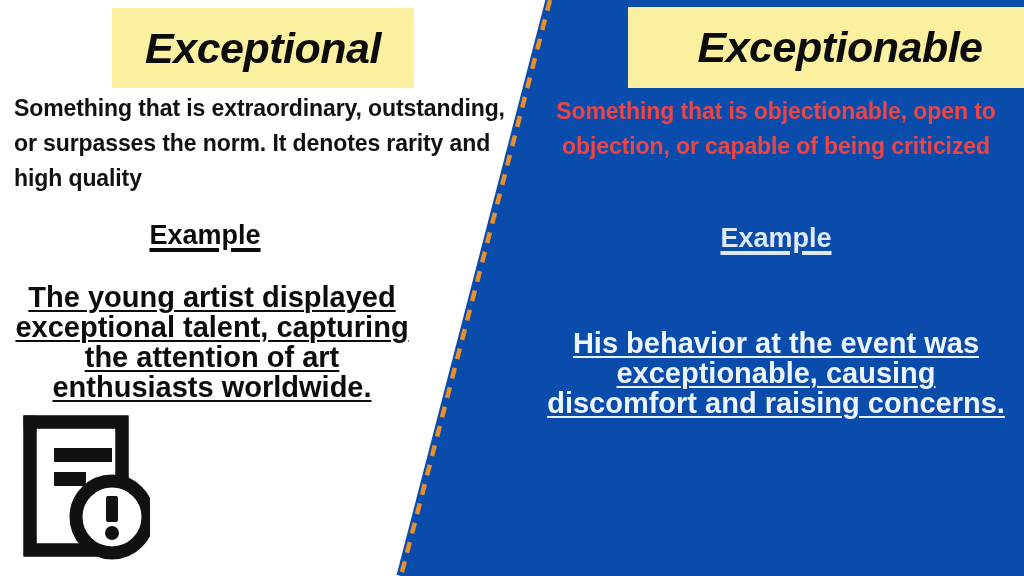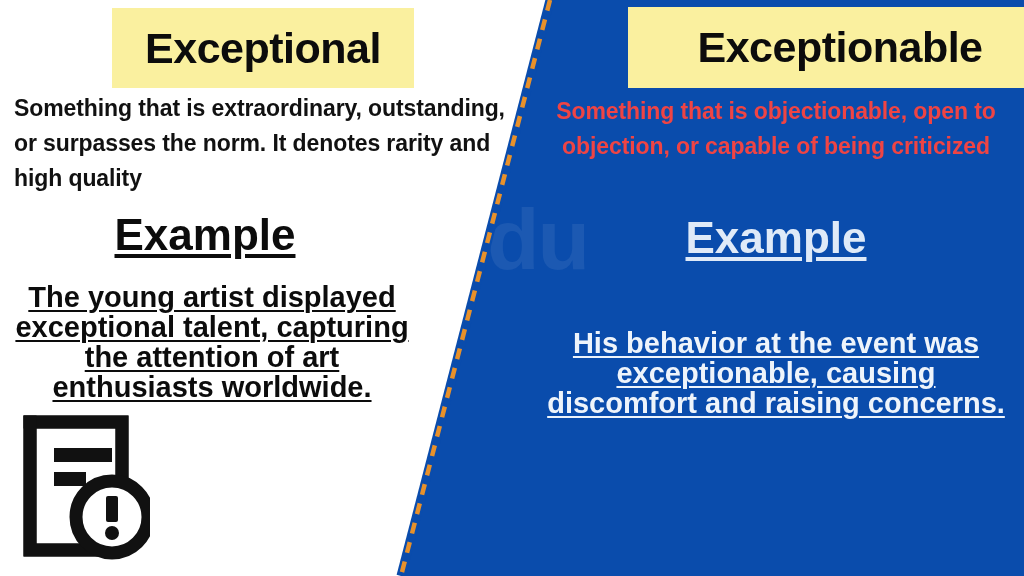--- a/index.html
+++ b/index.html
@@ -70,20 +70,21 @@
   }
   .col-left  { left: 0px;   width: 512px; }
   .col-right { left: 512px; width: 512px; }
 
   .title-band {
     position: absolute;
     background: #faf09f;
     display: flex;
     align-items: center;
     justify-content: center;
+    font-style: italic;
   }
   .title-band .title-text {
     font-weight: 700;
     font-size: 43px;
     line-height: 43px;
     color: #0c0c0c;
     letter-spacing: -0.5px;
     white-space: nowrap;
   }
 
@@ -104,21 +105,21 @@
   }
   .def-right {
     left: 28px; top: 94px; width: 472px;
     color: #ef4444;
     text-align: center;
   }
 
   .example-head {
     position: absolute;
     font-weight: 700;
-    font-size: 44px;
+    font-size: 27px;
     line-height: 48px;
     text-decoration: underline;
     text-underline-offset: 4px;
     text-decoration-thickness: 3.5px;
   }
   .ex-left {
     left: 0px; top: 211px; width: 410px;
     text-align: center;
     color: #0c0c0c;
   }
@@ -163,21 +164,20 @@
 
 <div id="stage">
 
   <div class="blue-panel"></div>
 
   <svg class="stitch" viewBox="0 0 1024 576" width="1024" height="576">
     <line x1="550" y1="0" x2="401" y2="576" stroke="#0a4cac" stroke-width="9"></line>
     <line x1="550" y1="0" x2="401" y2="576" stroke="#e8912a" stroke-width="4.5" stroke-dasharray="11 9"></line>
   </svg>
 
-  <div class="watermark wm-big">du</div>
 
   <div class="col col-left">
 
     <div class="title-band band-left">
       <span class="title-text">Exceptional</span>
     </div>
 
     <div class="definition def-left">Something that is extraordinary, outstanding, or surpasses the norm. It denotes rarity and high quality</div>
 
     <div class="example-head ex-left">Example</div>

